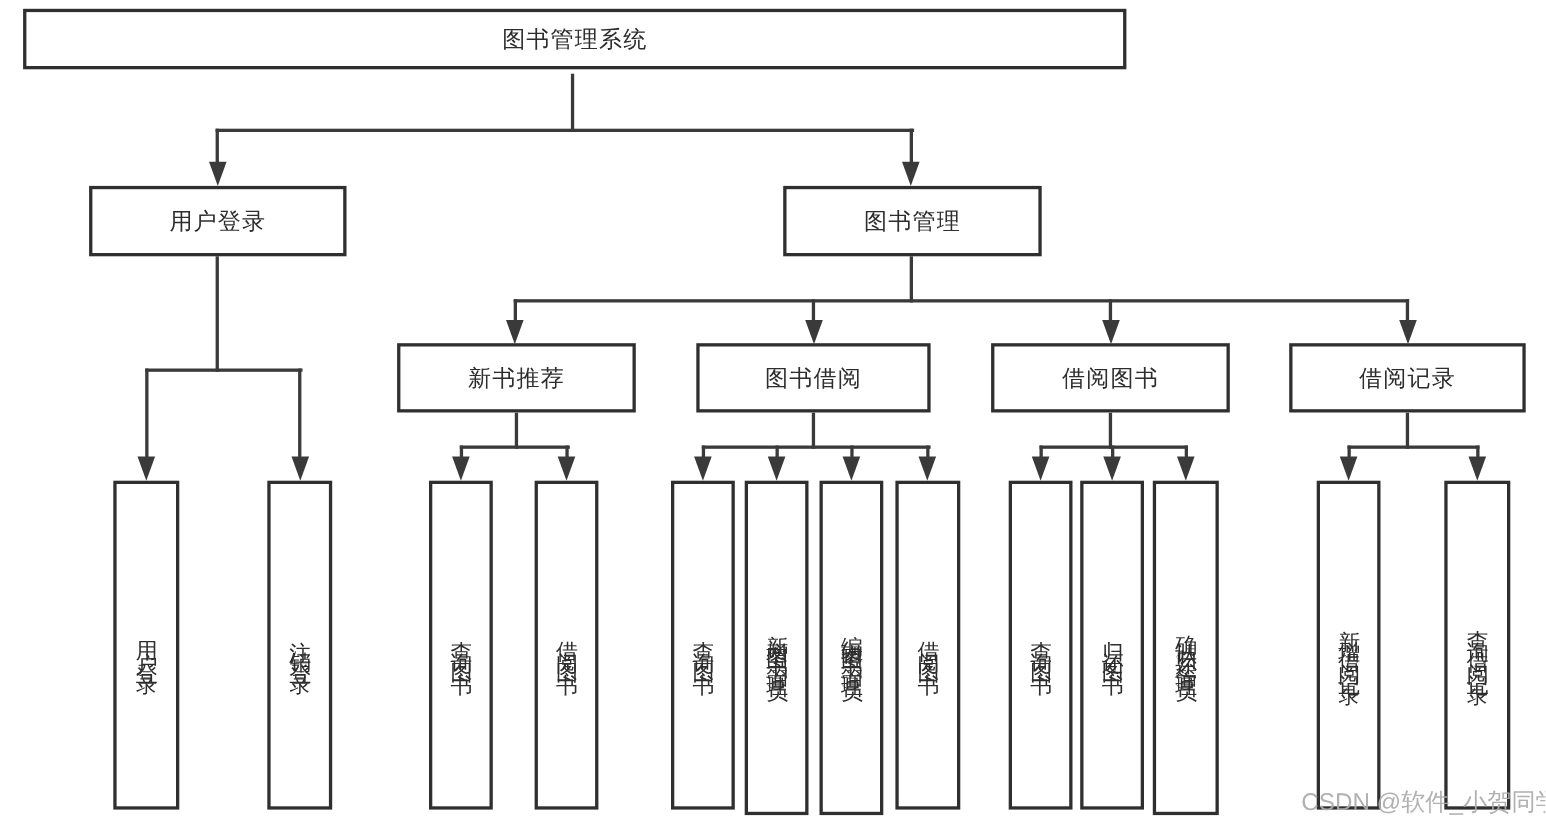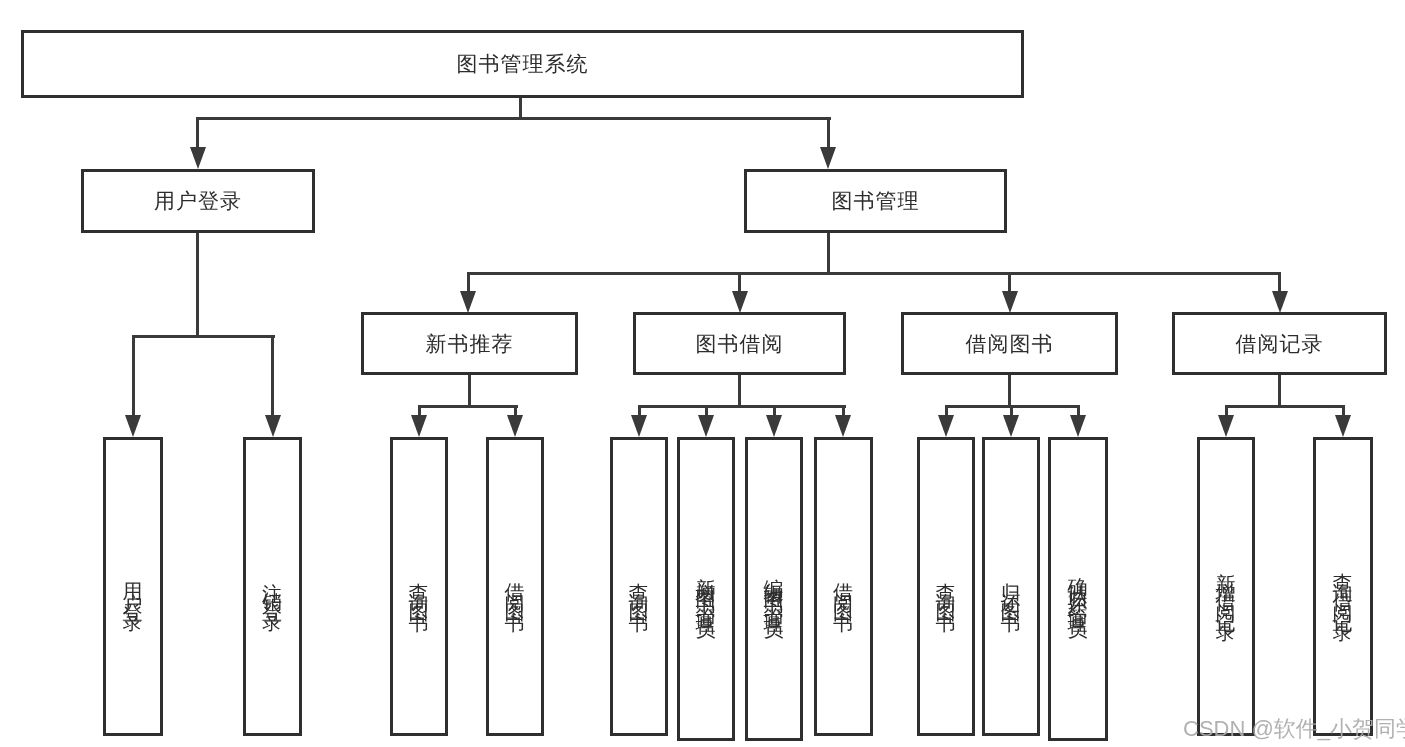--- a/index.html
+++ b/index.html
@@ -29,35 +29,35 @@
   .wm{
     position:absolute;left:1183px;top:714px;z-index:3;
     font-size:22px;color:#ababab;opacity:.92;white-space:nowrap;
   }
 </style>
 </head>
 <body>
 
 <div class="stage">
 
-  <div class="box h" style="left:21px;top:30px;width:1003px;height:68px;">
+  <div class="box h" style="left:21px;top:8px;width:1003px;height:55px;">
     <span>图书管理系统</span>
   </div>
 
   <div class="vl" style="left:519px;top:67px;height:53px;"></div>
   <div class="hl" style="left:196px;top:117px;width:635px;"></div>
   <div class="vl" style="left:196px;top:117px;height:32px;"></div>
   <div class="arr" style="left:190px;top:147px;"></div>
   <div class="vl" style="left:827px;top:117px;height:32px;"></div>
   <div class="arr" style="left:820px;top:147px;"></div>
 
   <div class="box h" style="left:81px;top:169px;width:234px;height:64px;">
     <span>用户登录</span>
   </div>
-  <div class="box h" style="left:712px;top:169px;width:263px;height:64px;margin-left:32px;">
+  <div class="box h" style="left:712px;top:169px;width:235px;height:64px;">
     <span>图书管理</span>
   </div>
 
   <div class="vl" style="left:196px;top:232px;height:106px;"></div>
   <div class="hl" style="left:132px;top:335px;width:143px;"></div>
   <div class="vl" style="left:132px;top:335px;height:84px;"></div>
   <div class="arr" style="left:125px;top:415px;"></div>
   <div class="vl" style="left:271px;top:335px;height:84px;"></div>
   <div class="arr" style="left:265px;top:415px;"></div>
 

